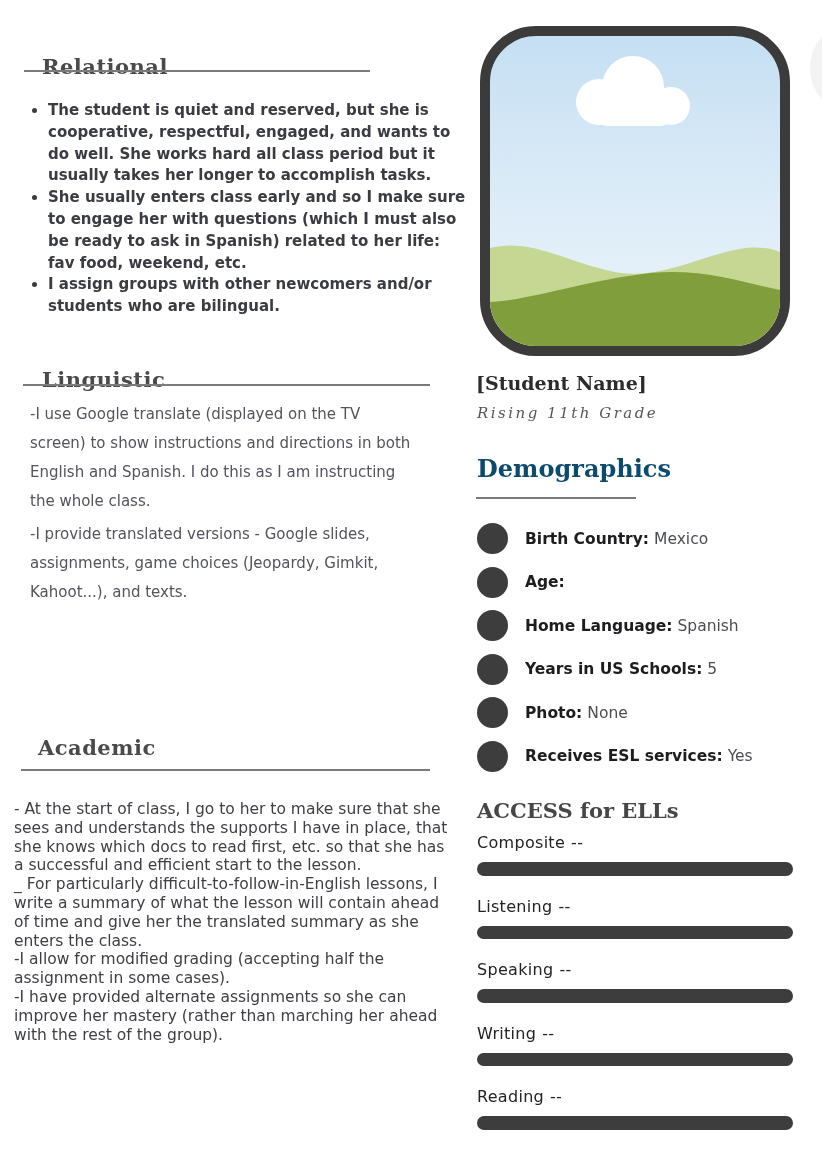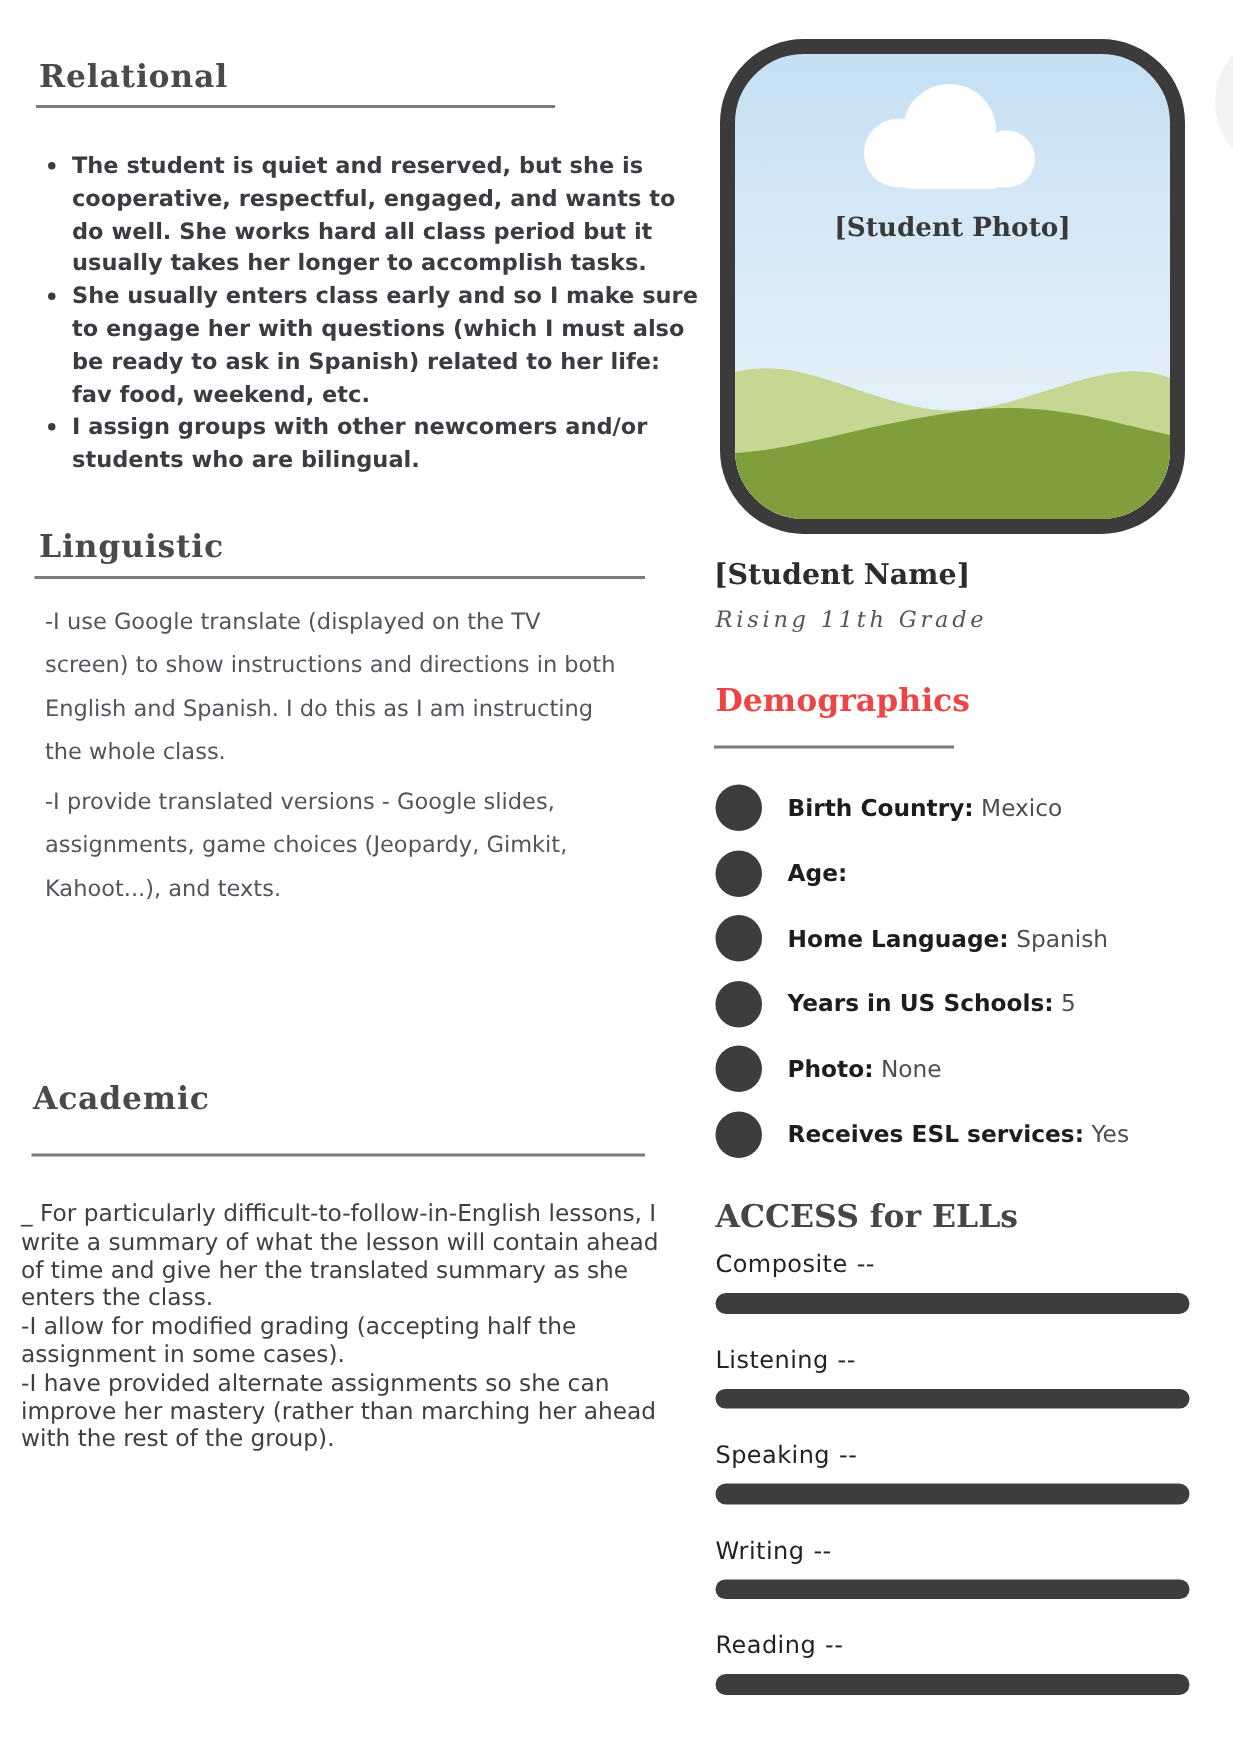--- a/index.html
+++ b/index.html
@@ -21,21 +21,21 @@
     right: -84px;
     width: 96px;
     height: 96px;
     border-radius: 50%;
     background: #f3f3f3;
   }
 
   
   .sec-title {
     position: absolute;
-    margin: 0;
+    margin: 16px;
     font-family: "DejaVu Serif", "Liberation Serif", serif;
     font-weight: 700;
     font-size: 21px;
     letter-spacing: 0.5px;
     color: #4a4a4a;
   }
   .rule {
     position: absolute;
     height: 0;
     border-top: 2px solid #7b7b7b;
@@ -137,22 +137,22 @@
     color: #565656;
   }
 
   
   #demographics-title {
     position: absolute;
     left: 477px; top: 454px;
     margin: 0;
     font-family: "DejaVu Serif", "Liberation Serif", serif;
     font-weight: 700;
-    font-size: 21px;
-    color: #ef4444;
+    font-size: 24px;
+    color: #0c4a6e;
   }
   #demographics-rule { left: 476px; top: 497px; width: 160px; }
 
   #demographics-list {
     position: absolute;
     left: 477px; top: 523px;
     width: 330px;
     margin: 0; padding: 0;
     list-style: none;
   }
@@ -224,35 +224,35 @@
 
   <div id="linguistic-body">
     <p>-I use Google translate (displayed on the TV screen) to show instructions and directions in both English and Spanish. I do this as I am instructing the whole class.</p>
     <p>-I provide translated versions - Google slides, assignments, game choices (Jeopardy, Gimkit, Kahoot...), and texts.</p>
   </div>
 
   <h2 class="sec-title" id="academic-title">Academic</h2>
   <div class="rule" id="academic-rule"></div>
 
   <div id="academic-body">
+    <p>- At the start of class, I go to her to make sure that she sees and understands the supports I have in place, that she knows which docs to read first, etc. so that she has a successful and efficient start to the lesson.</p>
     <p>_ For particularly difficult-to-follow-in-English lessons, I write a summary of what the lesson will contain ahead of time and give her the translated summary as she enters the class.</p>
     <p>-I allow for modified grading (accepting half the assignment in some cases).</p>
     <p>-I have provided alternate assignments so she can improve her mastery (rather than marching her ahead with the rest of the group).</p>
   </div>
 
   <div class="photo">
     <svg class="cloud" viewBox="0 0 134 70" aria-hidden="true">
       <g fill="#ffffff">
         <circle cx="32" cy="46" r="23"></circle>
         <circle cx="66" cy="31" r="31"></circle>
         <circle cx="104" cy="50" r="19"></circle>
         <rect x="28" y="44" width="78" height="26" rx="13"></rect>
       </g>
     </svg>
-    <div class="caption">[Student Photo]</div>
     <svg class="hills" viewBox="0 0 290 112" preserveAspectRatio="none" aria-hidden="true">
       <path fill="#c6d794" d="M0,14 C40,4 72,26 120,37 C168,48 208,22 250,15 C266,12 280,14 290,18 L290,112 L0,112 Z"></path>
       <path fill="#809e3c" d="M0,68 C42,66 92,47 160,39 C212,34 252,48 290,56 L290,112 L0,112 Z"></path>
     </svg>
   </div>
 
   <h2 class="serif" id="student-name">[Student Name]</h2>
   <div id="student-grade">Rising 11th Grade</div>
 
   <h2 id="demographics-title">Demographics</h2>

